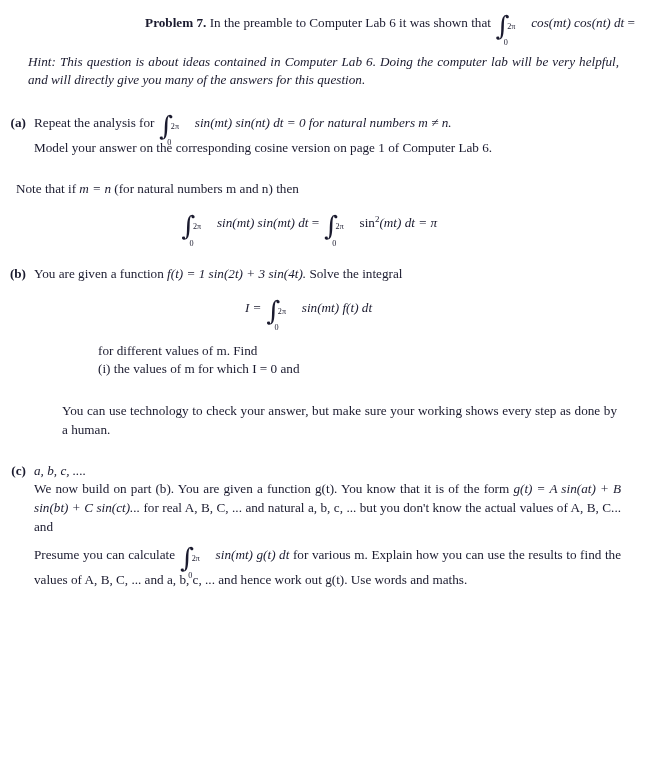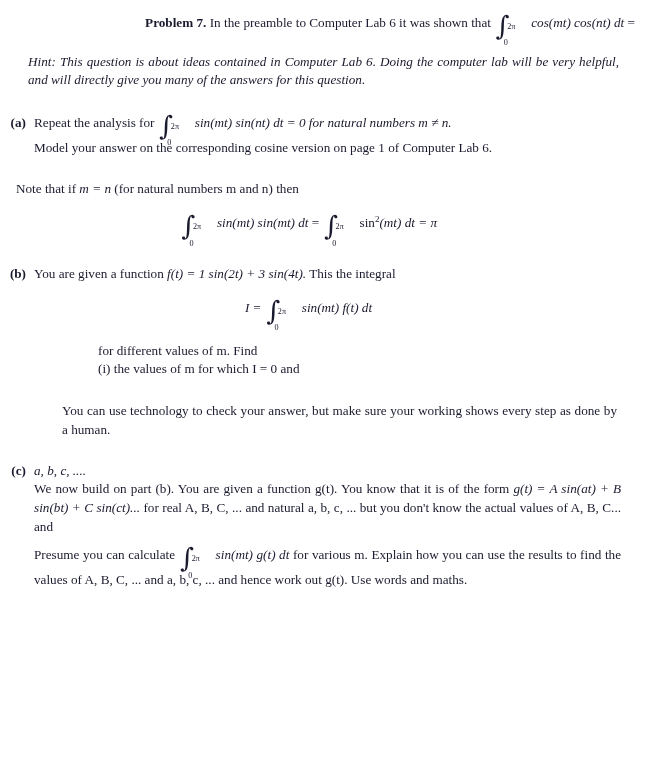--- a/index.html
+++ b/index.html
@@ -147,21 +147,21 @@
     <span class="intg"><span class="sym">∫</span><span class="lim"><span class="top">2π</span><span class="bot">0</span></span><span class="pad"></span></span><span>sin</span><sup class="sq">2</sup><span class="mi">(mt) dt</span>
     <span class="mi">= π</span>
   </div>
 
   <div class="item" style="margin-top:26px;">
     <div class="lbl bf">(b)</div>
     <div class="bdy">
       <div class="para">
         <span>You are given a function</span>
         <span class="mi">f(t) = 1 sin(2t) + 3 sin(4t).</span>
-        <span>This the integral</span>
+        <span>Solve the integral</span>
       </div>
     </div>
   </div>
 
   <div class="display" style="margin-top:15px;">
     <span class="mi">I =</span>
     <span class="intg"><span class="sym">∫</span><span class="lim"><span class="top">2π</span><span class="bot">0</span></span><span class="pad"></span></span><span class="mi">sin(mt) f(t) dt</span>
   </div>
 
   <div style="margin-left:98px; margin-right:30px; margin-top:18px;">

